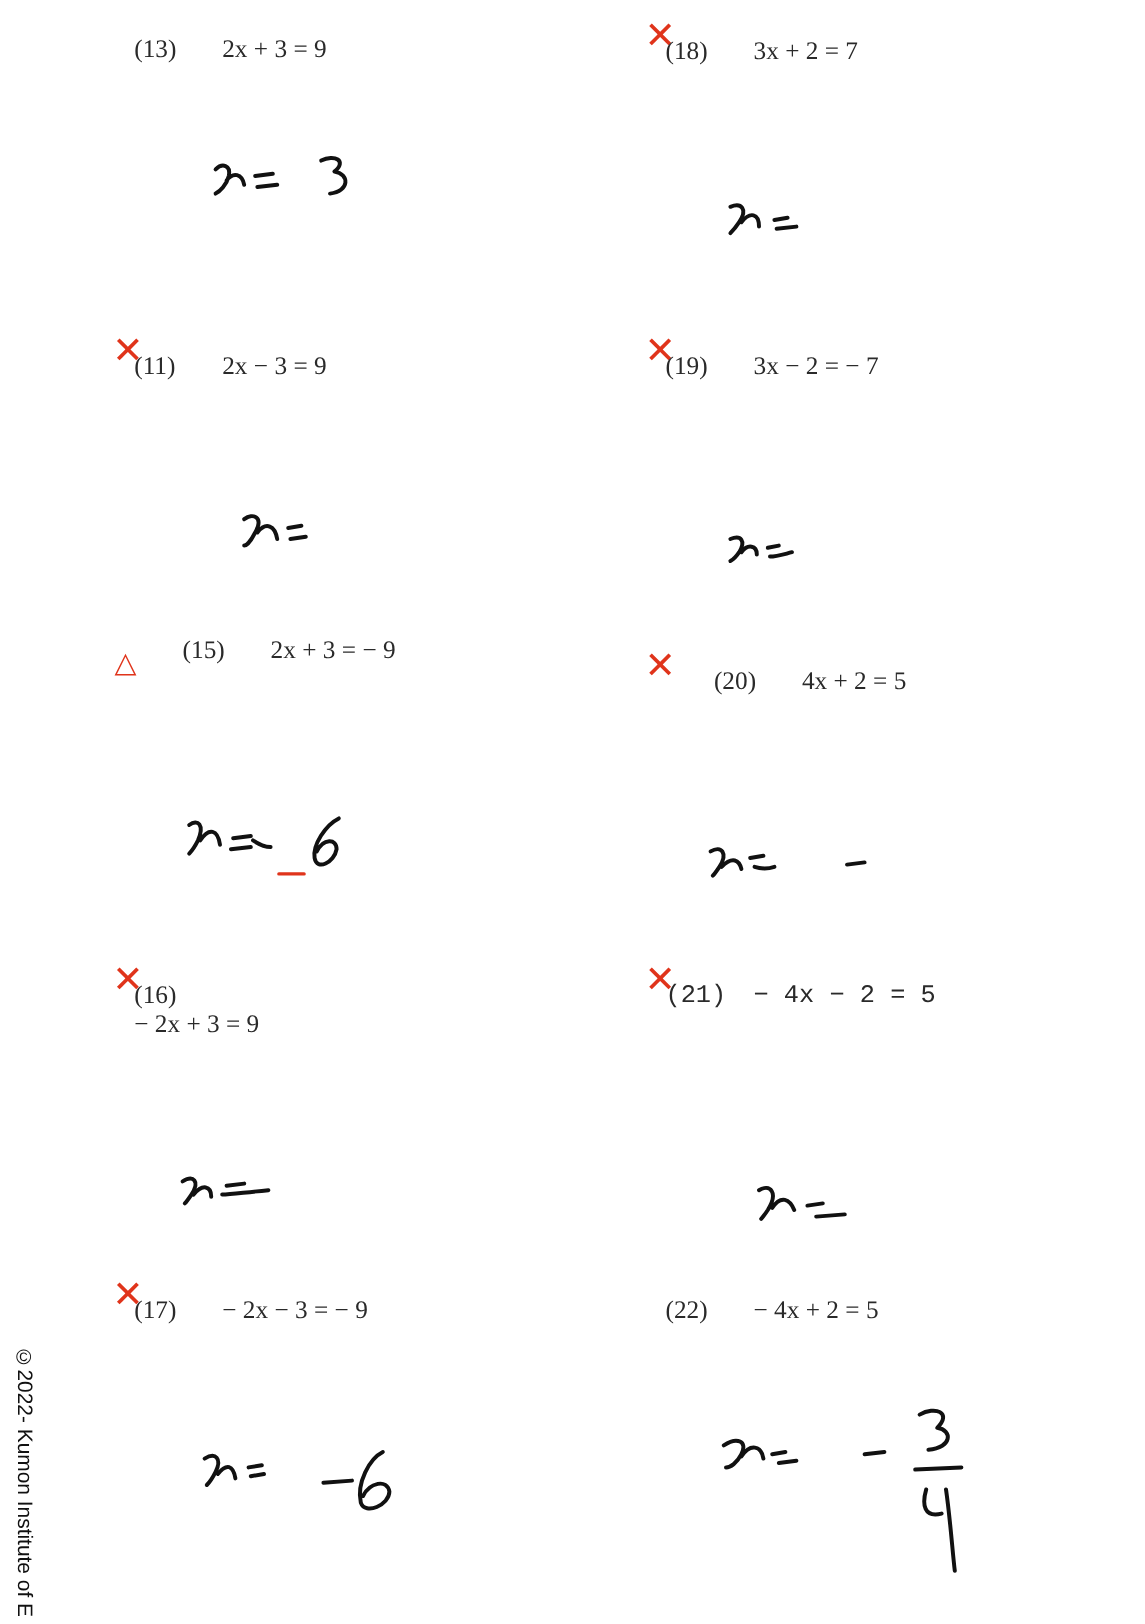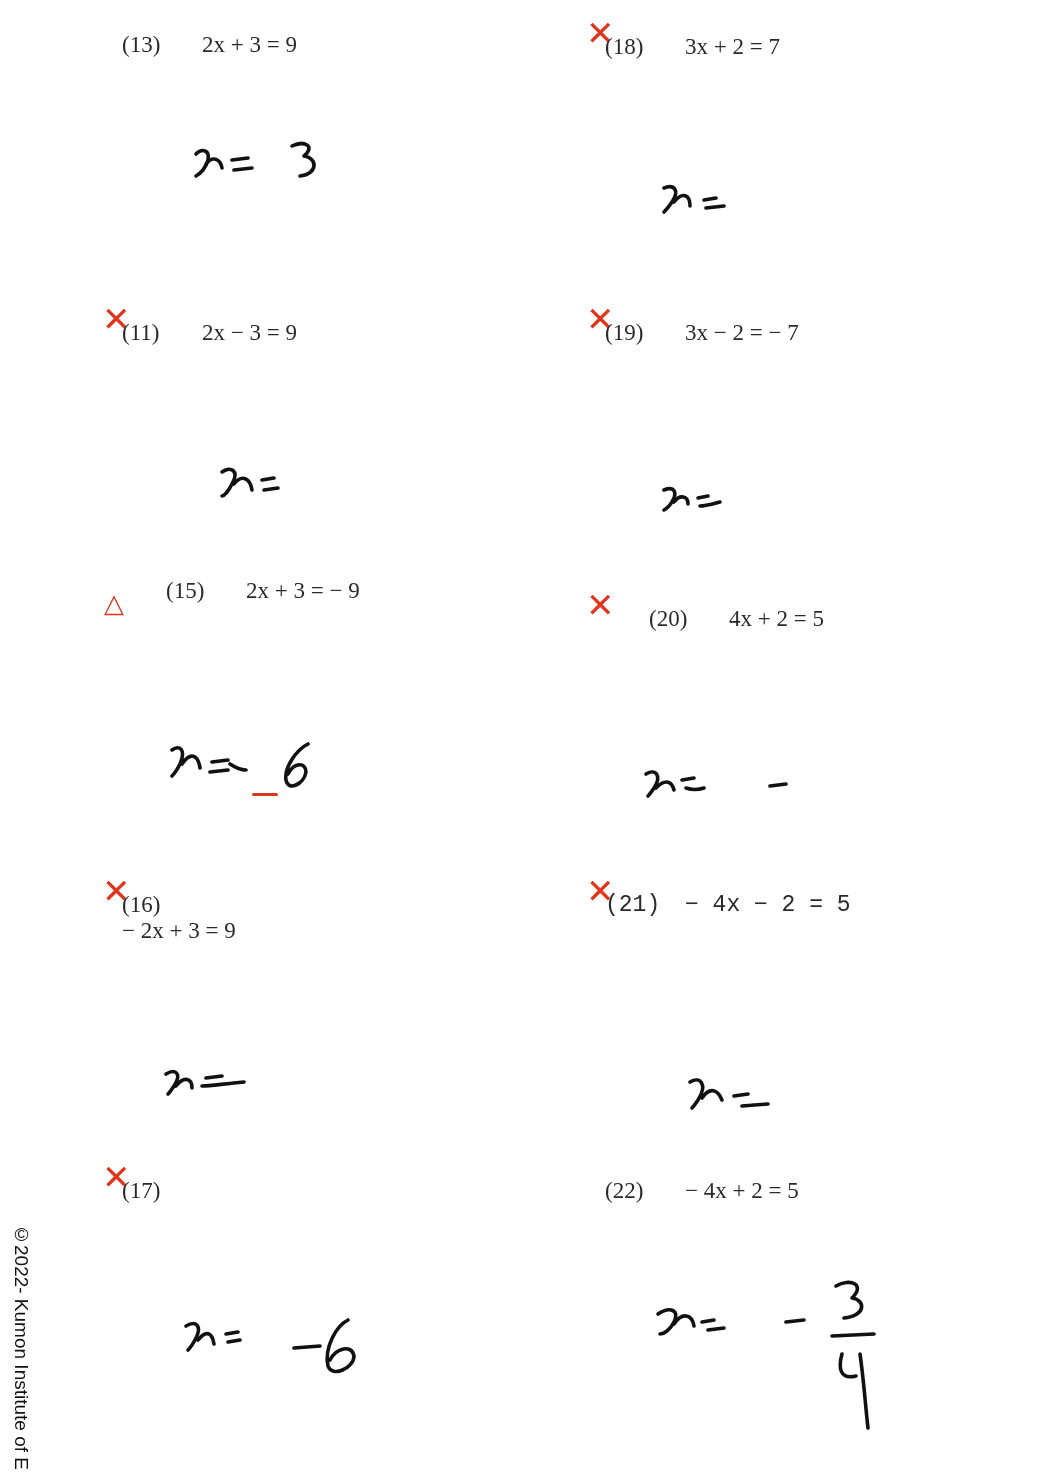--- a/index.html
+++ b/index.html
@@ -65,20 +65,21 @@
 <div class="hand" style="left:162px; top:1064px;">
   <svg width="100" height="40" viewBox="0 0 100 40">
     <path d="M4 10 C14 4 20 10 12 22 C8 28 6 30 6 30 M14 22 C22 12 30 14 30 24"></path>
     <path d="M44 14 L60 12 M40 22 C48 22 60 20 82 18"></path>
   </svg>
 </div>
 
 <span class="mark mark-x" style="left:102px; top:1160px;">✕</span>
 <div class="problem" style="left:122px; top:1178px;align-items:center;">
   <span class="num">(17)</span>
+  <span class="eq">− 2x − 3 = − 9</span>
 </div>
 <div class="hand" style="left:182px; top:1316px;">
   <svg width="190" height="70" viewBox="0 0 190 70">
       <path d="M4 10 C14 4 20 10 14 22 C10 30 6 34 6 34 M16 24 C24 14 30 16 32 28"></path>
     <path d="M44 18 L56 16 M46 26 L58 24"></path>
     <path d="M112 32 L138 30"></path>
     <path d="M166 4 C154 10 142 32 146 50 C150 62 172 52 172 40 C170 28 154 32 148 44"></path>
   </svg>
 </div>
 

